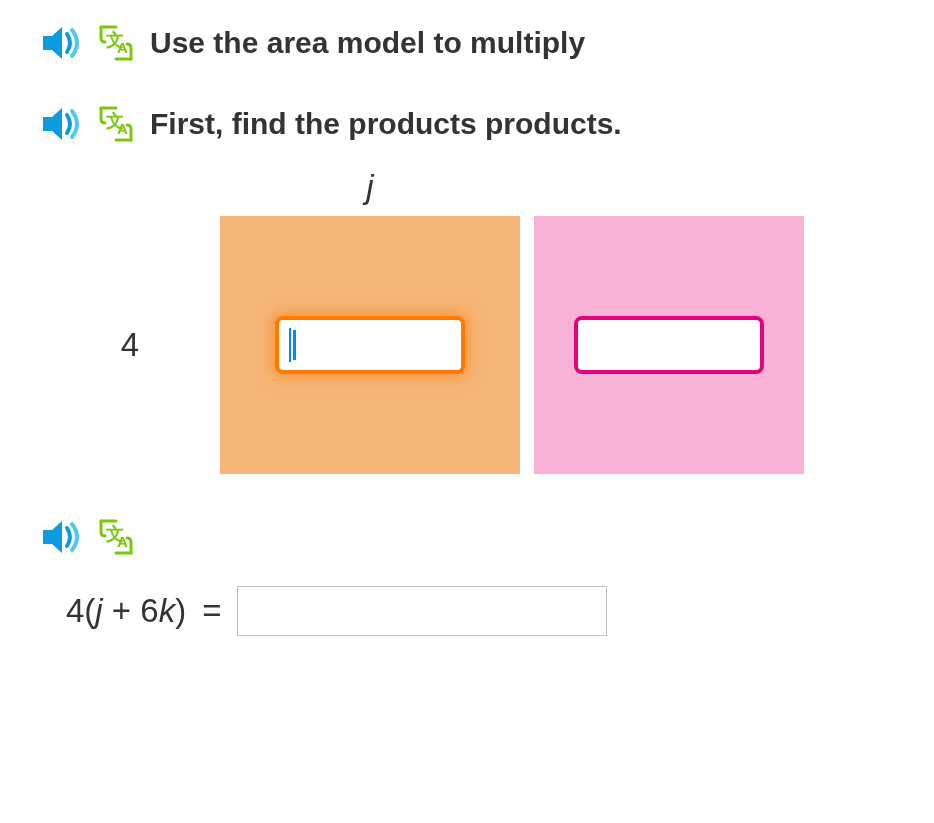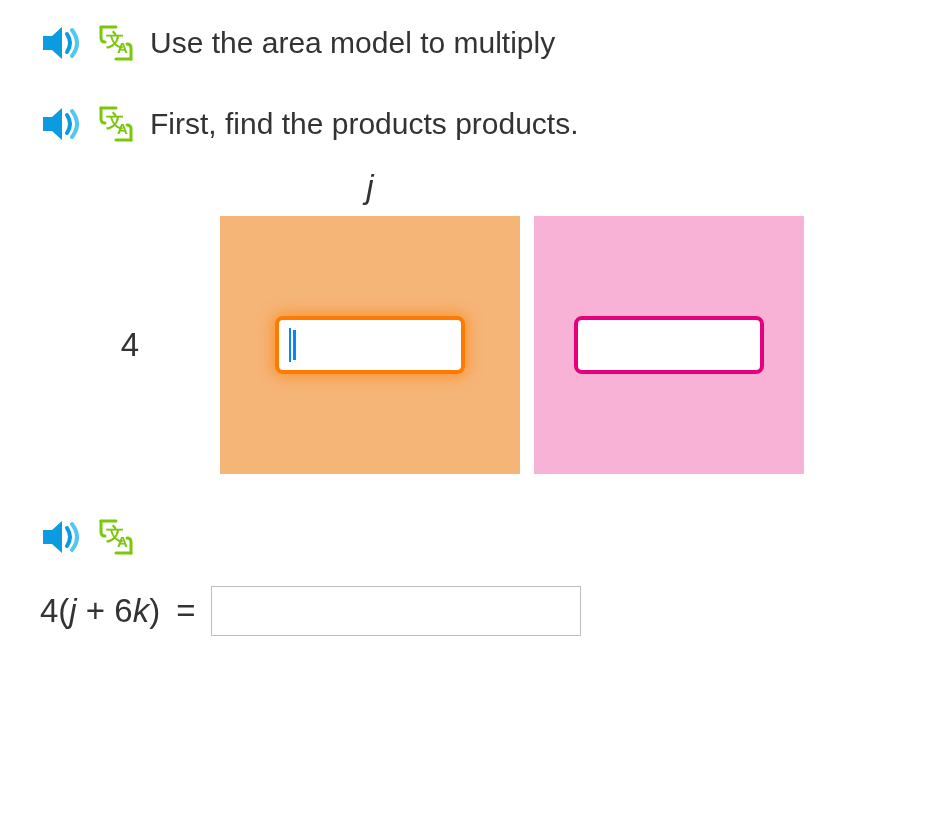--- a/index.html
+++ b/index.html
@@ -14,20 +14,21 @@
   }
   .line {
     display: flex;
     align-items: center;
     gap: 14px;
     margin-bottom: 6px;
     flex-wrap: wrap;
   }
   .line-text {
     line-height: 1.5;
+    font-weight: bold;
   }
   .prompt-block {
     margin-bottom: 36px;
   }
   .prompt-text {
     line-height: 1.6;
   }
   .speaker {
     width: 42px;
     height: 38px;
@@ -122,20 +123,21 @@
     background: #0a84ff;
   }
   .cell.pink .part-input {
     border: 4px solid #e6007e;
   }
   .final-row {
     display: flex;
     align-items: center;
     gap: 16px;
     margin-top: 30px;
+    margin-left: 26px;
     font-size: 33px;
   }
   .final-input {
     width: 370px;
     height: 50px;
     border: 1px solid #bfbfbf;
     background: #fff;
     font-size: 26px;
     padding: 4px 10px;
     outline: none;

